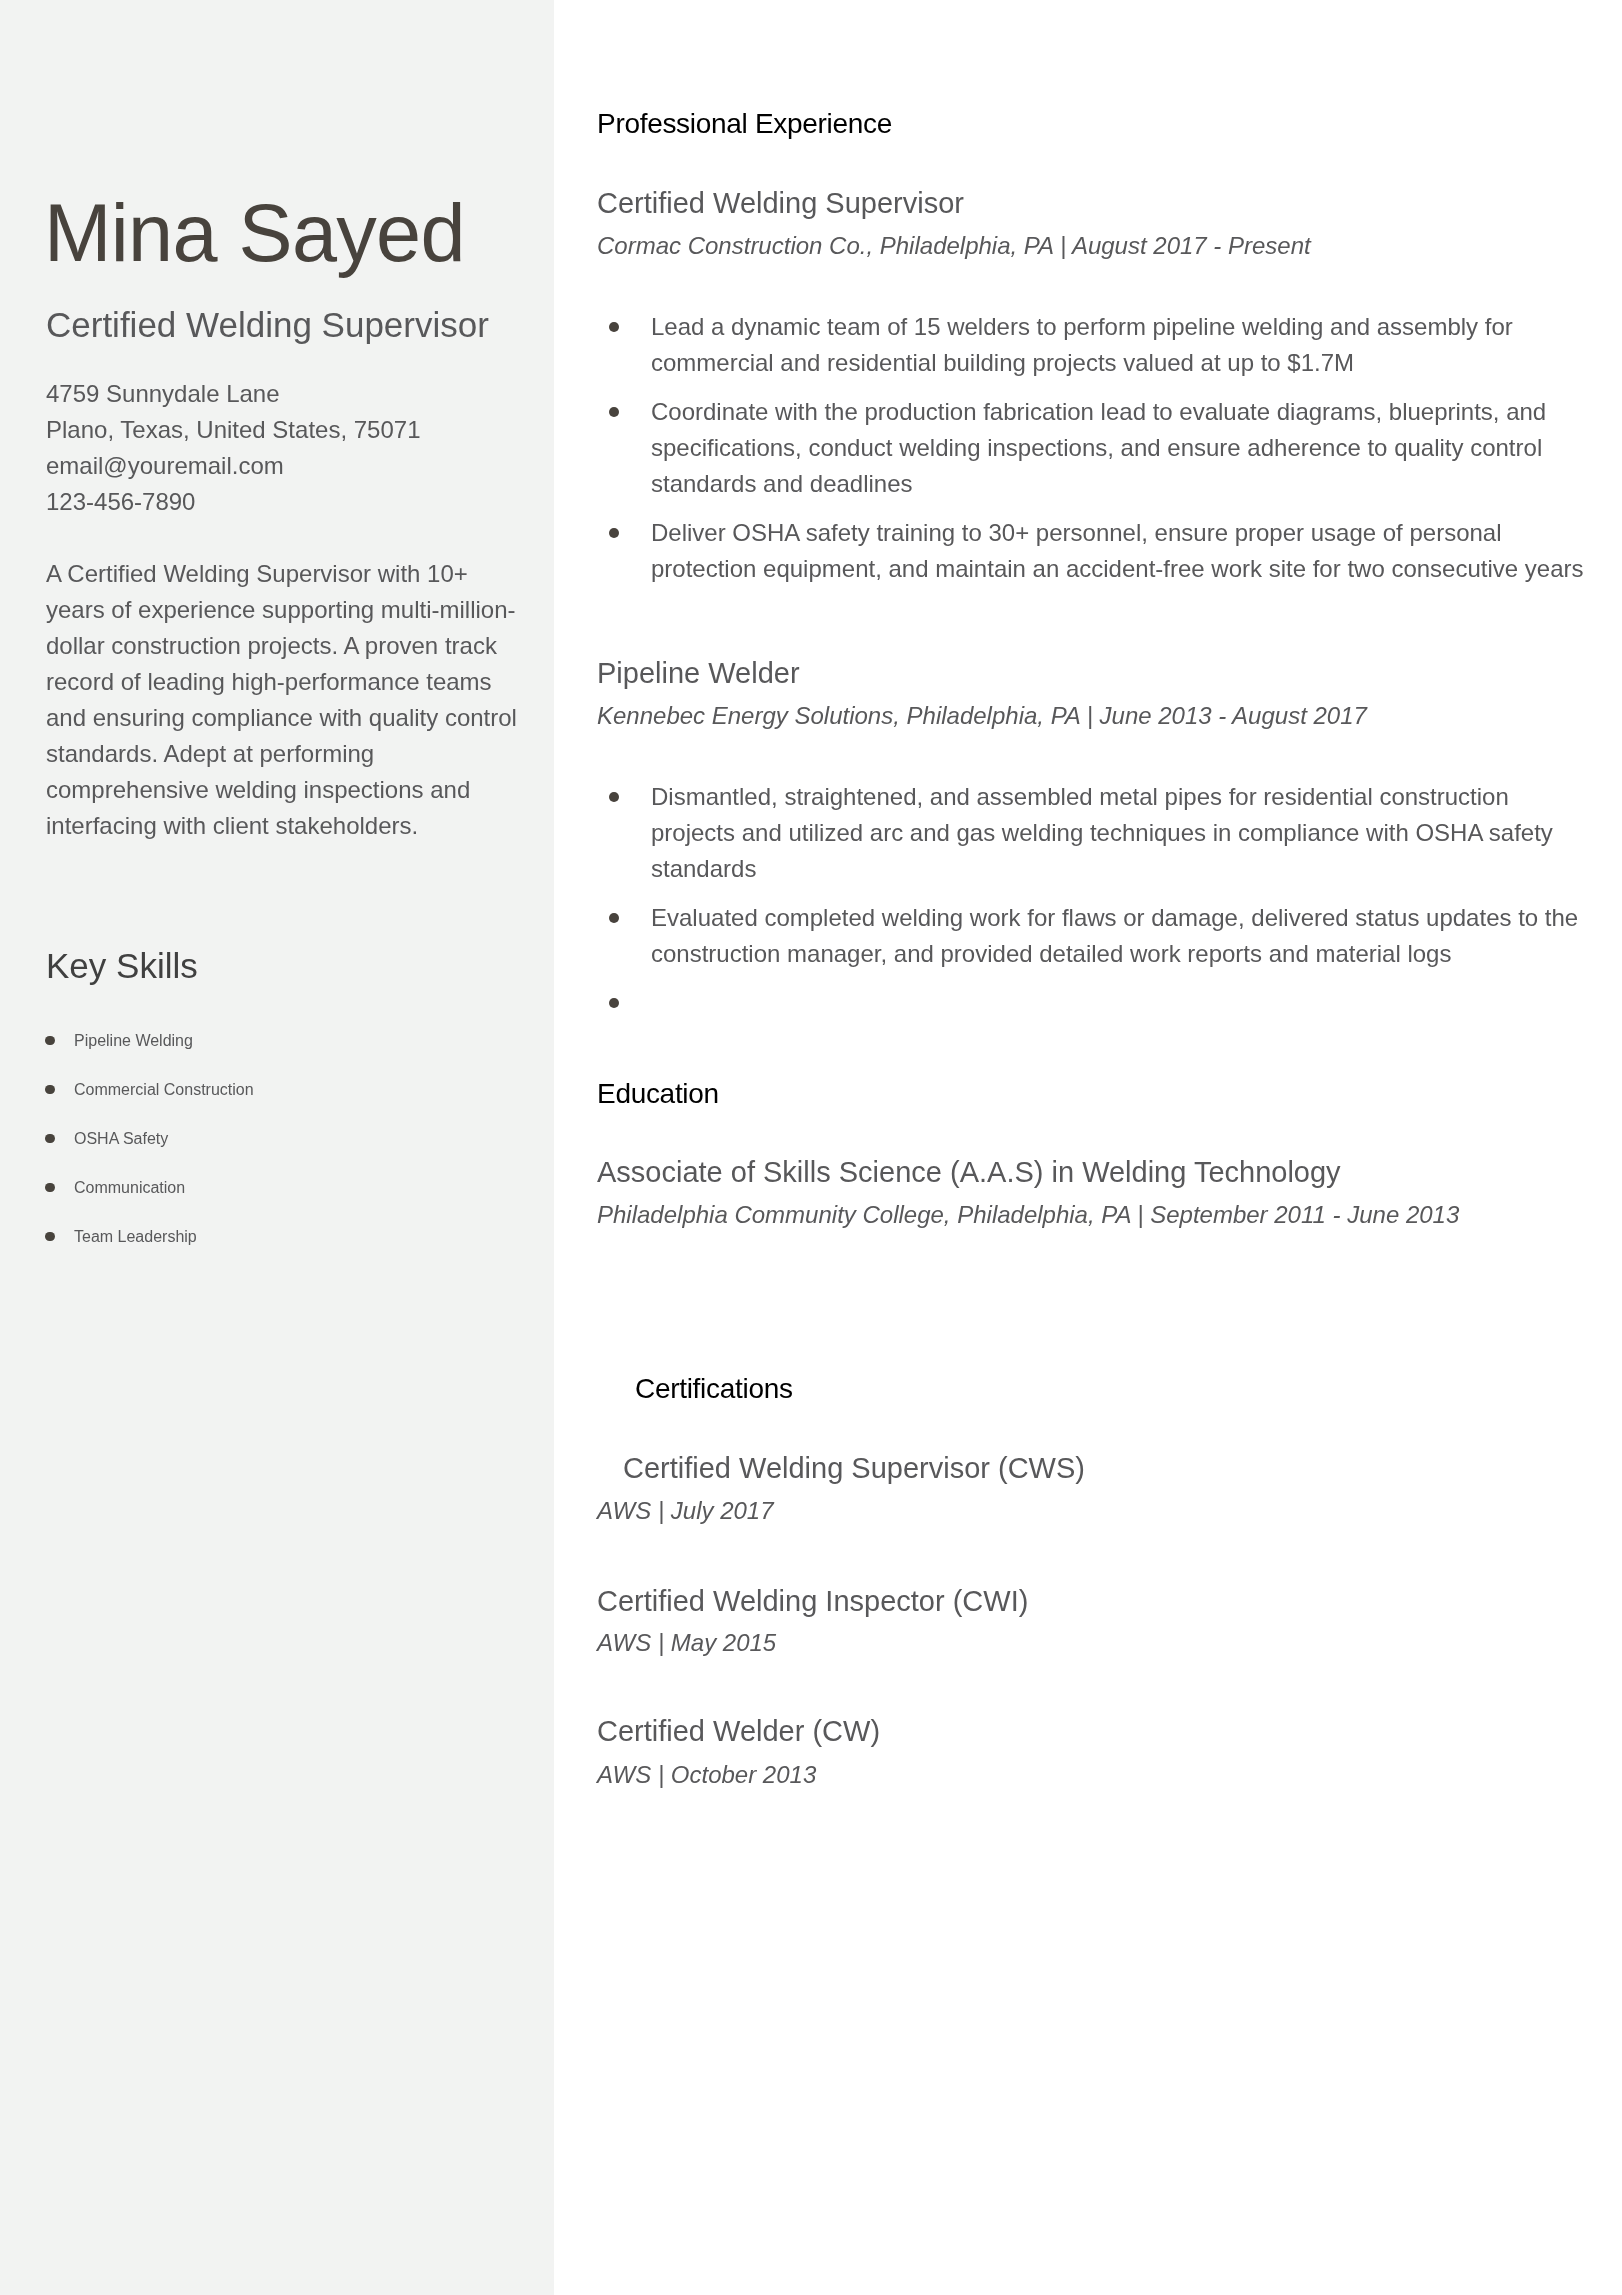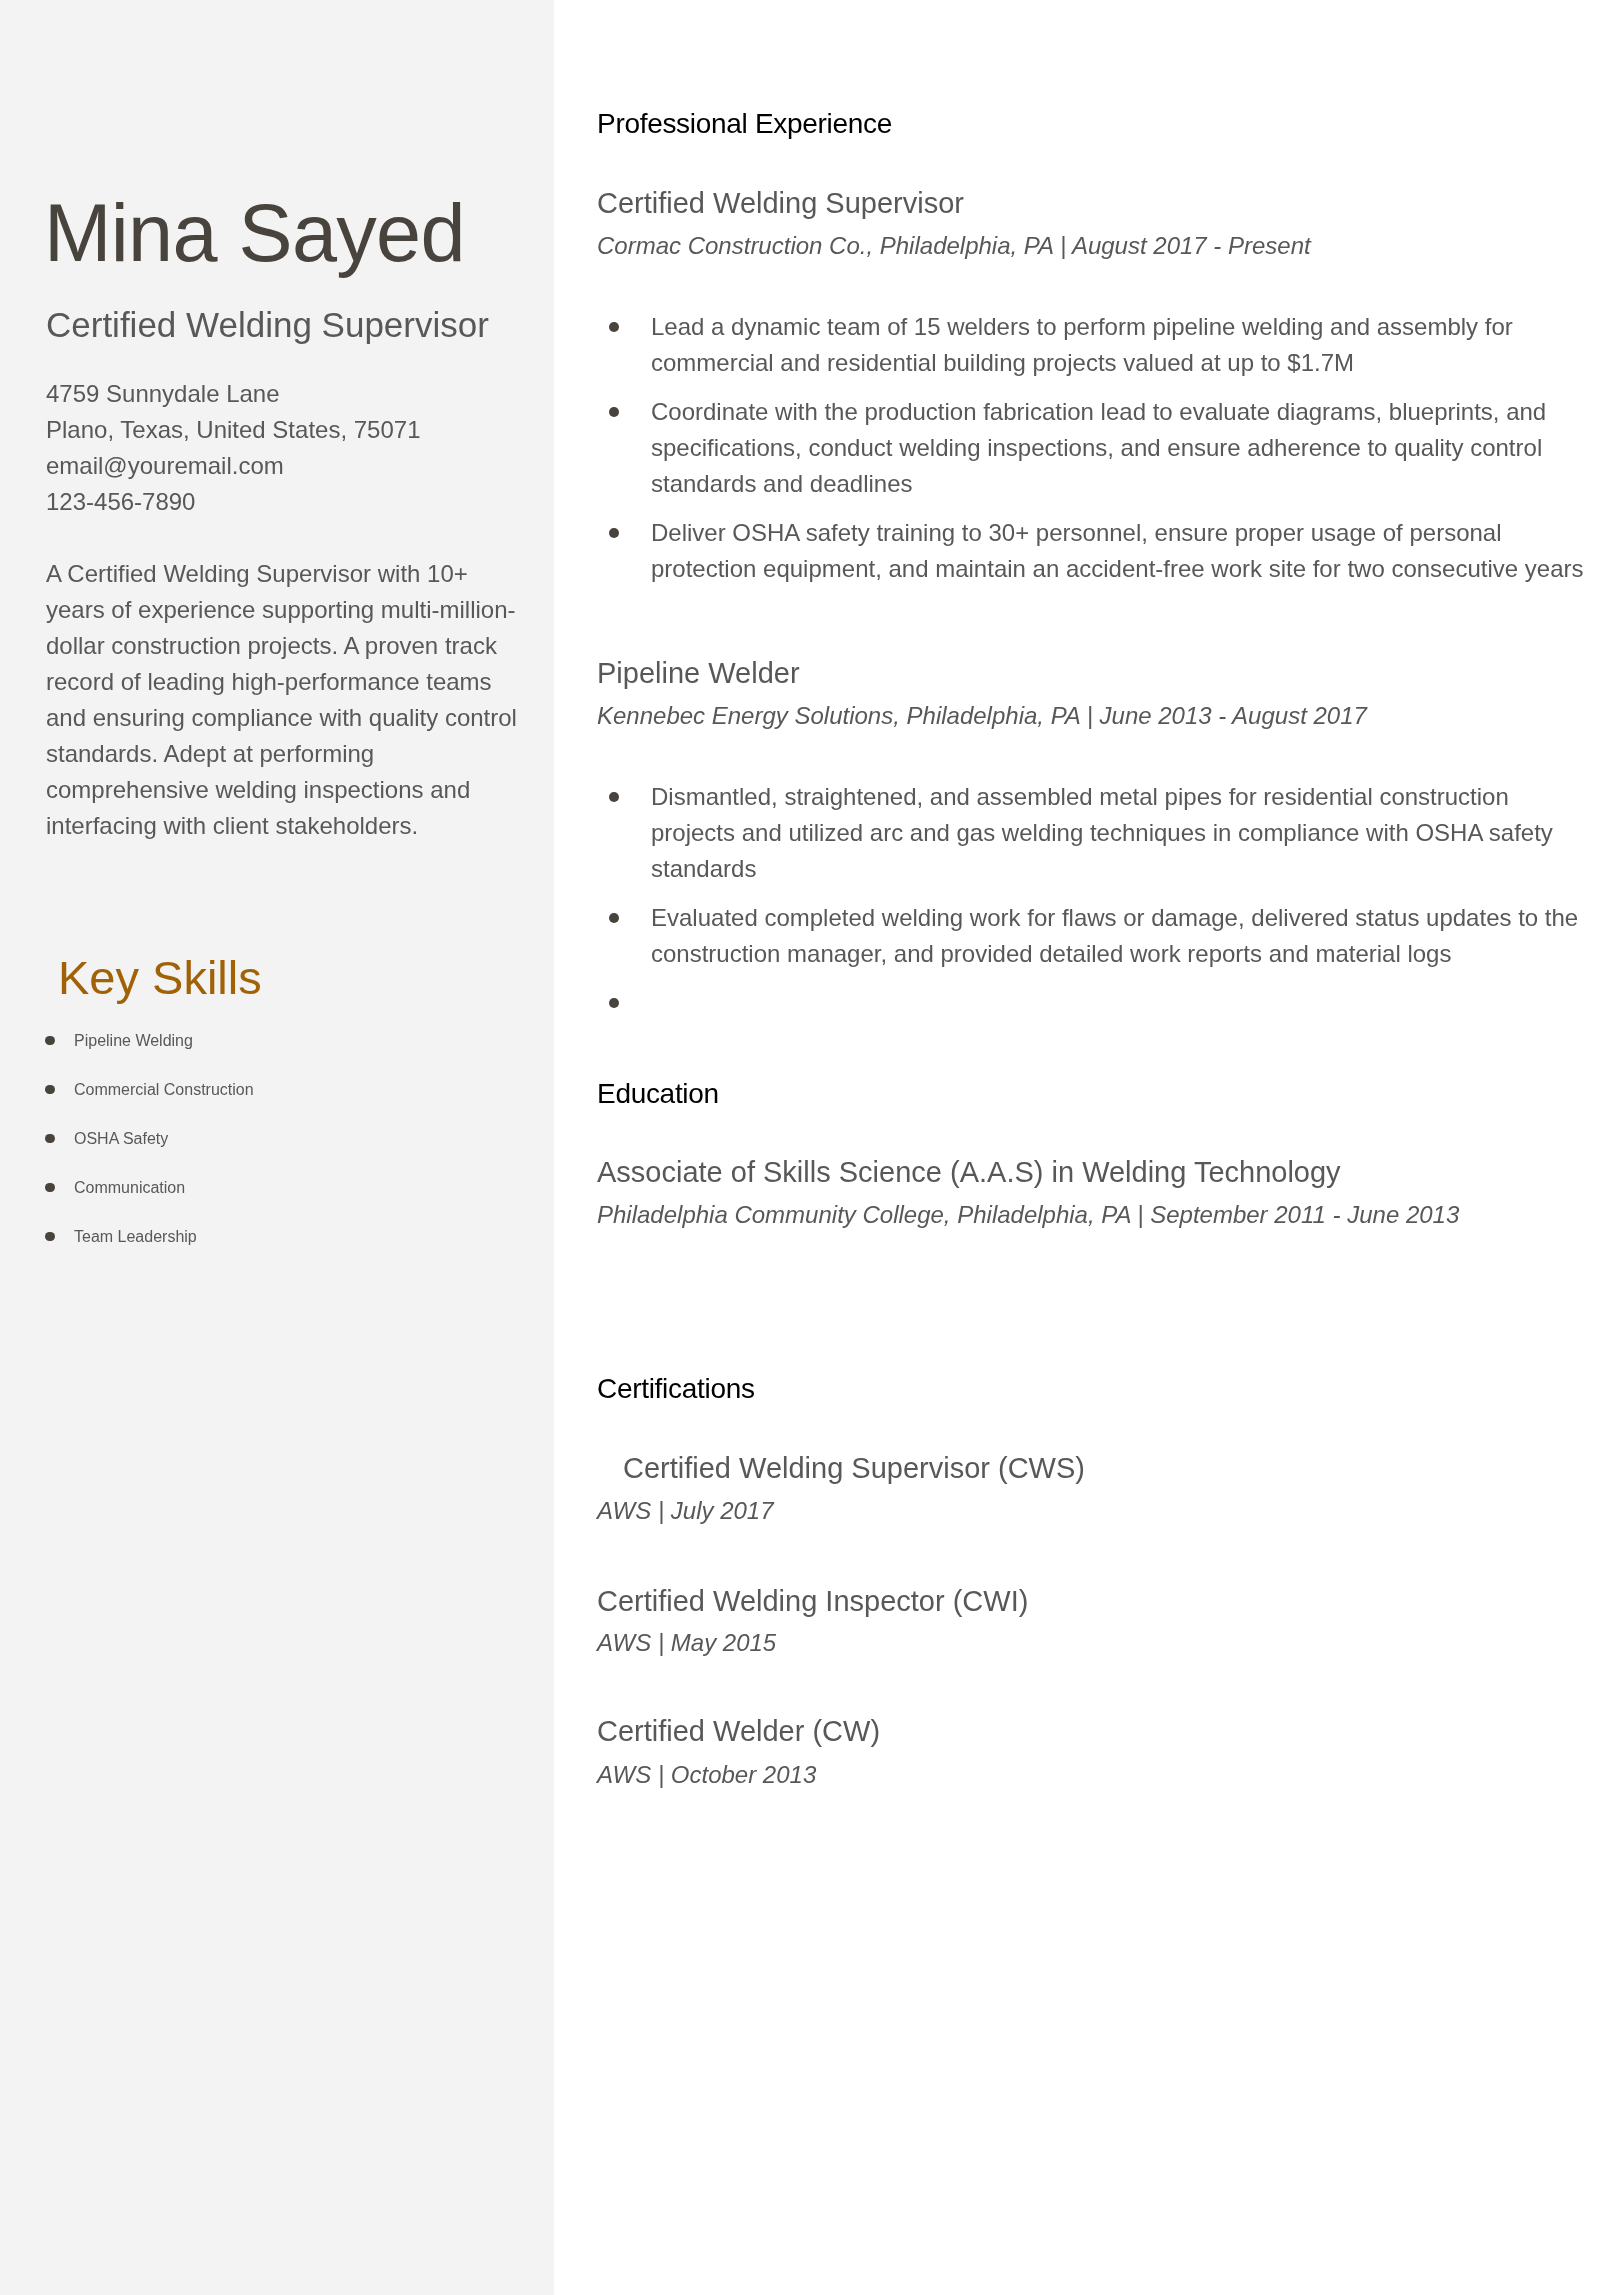--- a/index.html
+++ b/index.html
@@ -8,22 +8,22 @@
   .sidebar { position:absolute; left:0; top:0; width:554px; height:2295px; background:#f2f3f2; }
   .main { position:absolute; left:554px; top:0; width:1069px; height:2295px; background:#ffffff; }
 
   .name { position:absolute; left:44px; top:184px; margin:0; font-size:81px; line-height:98px;
           font-weight:500; color:#48433d; letter-spacing:-0.7px; white-space:nowrap; }
   .subtitle { position:absolute; left:46px; top:302px; margin:0; font-size:35px; line-height:46px;
           font-weight:500; color:#58585a; white-space:nowrap; }
   .contact { position:absolute; left:46px; top:376px; font-size:24px; line-height:36px; }
   .contact div { white-space:nowrap; }
   .summary { position:absolute; left:46px; top:556px; width:471px; font-size:24px; line-height:36px; margin:0; }
-  .side-heading { position:absolute; left:46px; top:943px; margin:12px; font-size:47px; line-height:46px;
-          font-weight:500; color:#a16207; }
+  .side-heading { position:absolute; left:46px; top:943px; margin:0; font-size:35px; line-height:46px;
+          font-weight:500; color:#404040; }
   .skills { position:absolute; left:0; top:1016px; list-style:none; margin:0; padding:0; }
   .skills li { position:relative; height:49px; line-height:49px; font-size:16px; padding-left:74px; white-space:nowrap; }
   .dot { position:absolute; width:9.8px; height:9.8px; border-radius:50%; background:#48433d; }
   .skills li .dot { left:45px; top:19.6px; }
 
   .sec-heading { position:absolute; left:43px; margin:0; font-size:28px; line-height:46px; font-weight:500;
           color:#000000; white-space:nowrap; letter-spacing:-0.3px;text-align:center; }
   .item-title { position:absolute; left:43px; margin:0; font-size:29px; line-height:39px; font-weight:400;
           color:#58585a; white-space:nowrap; }
   .item-meta { position:absolute; left:43px; margin:0; font-size:24px; line-height:33px; font-style:italic;
@@ -75,21 +75,21 @@
   <ul class="bullets" style="top:763px;">
     <li><span class="dot"></span><span>Dismantled, straightened, and assembled metal pipes for residential construction projects and utilized arc and gas welding techniques in compliance with OSHA safety standards</span></li>
     <li><span class="dot"></span><span>Evaluated completed welding work for flaws or damage, delivered status updates to the construction manager, and provided detailed work reports and material logs</span></li>
     <li><span class="dot"></span></li>
   </ul>
 
   <h2 class="sec-heading" style="top:1071px;">Education</h2>
   <h3 class="item-title" style="top:1153px;">Associate of Skills Science (A.A.S) in Welding Technology</h3>
   <div class="item-meta" style="top:1198px;">Philadelphia Community College, Philadelphia, PA | September 2011 - June 2013</div>
 
-  <h2 class="sec-heading" style="top:1366px;">Certifications</h2>
+  <h2 class="sec-heading" style="top:1366px;margin-left:38px;">Certifications</h2>
   <h3 class="item-title" style="top:1449px;margin-left:26px;">Certified Welding Supervisor (CWS)</h3>
   <div class="item-meta" style="top:1494px;">AWS | July 2017</div>
   <h3 class="item-title" style="top:1582px;">Certified Welding Inspector (CWI)</h3>
   <div class="item-meta" style="top:1626px;">AWS | May 2015</div>
   <h3 class="item-title" style="top:1712px;">Certified Welder (CW)</h3>
   <div class="item-meta" style="top:1758px;">AWS | October 2013</div>
 </main>
 
 
 </body></html>

